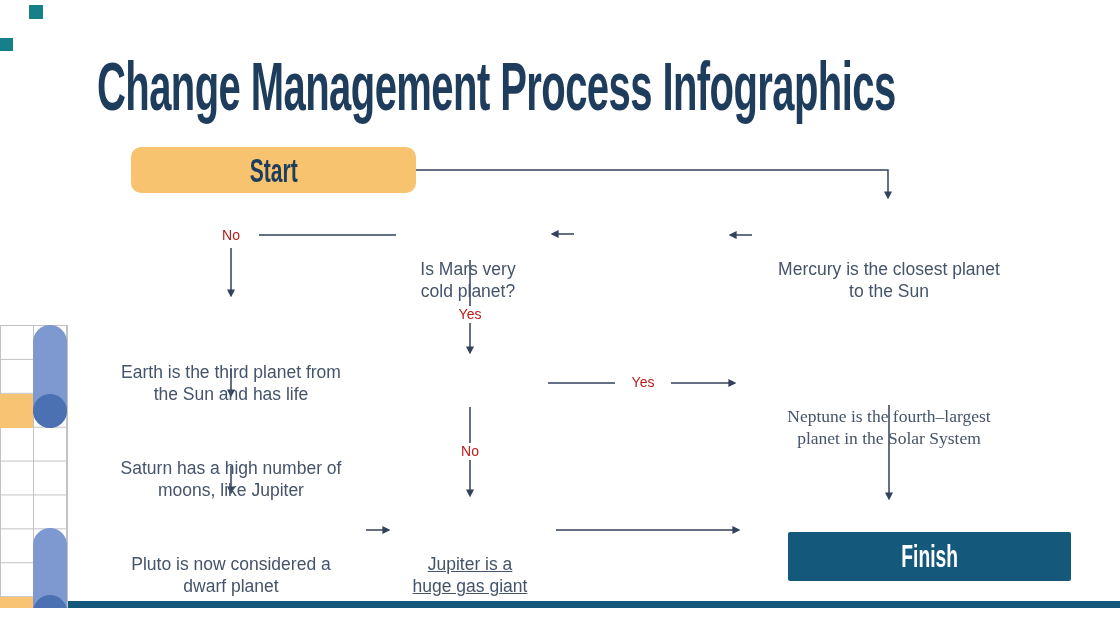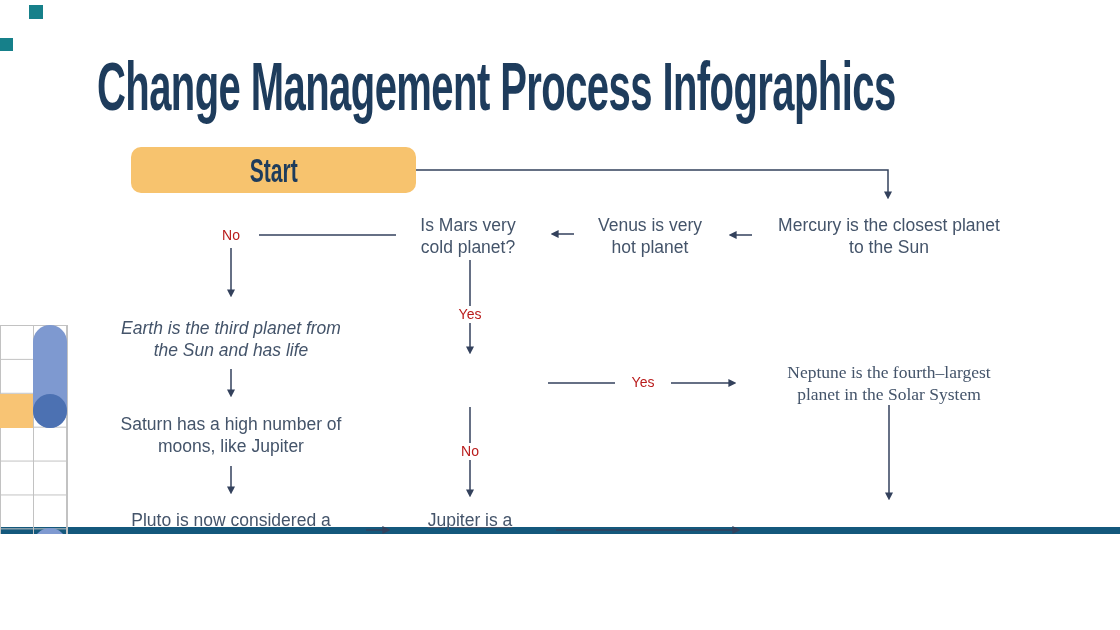--- a/index.html
+++ b/index.html
@@ -1,35 +1,35 @@
 <!DOCTYPE html>
 <html><head>
 <meta charset="utf-8">
 <style>
   html,body{margin:0;padding:0;background:#ffffff;}
-  .canvas{position:relative;width:1120px;height:534px;background:#ffffff;overflow:hidden;
+  .canvas{position:relative;width:1120px;height:608px;background:#ffffff;overflow:hidden;
           font-family:"Liberation Sans", sans-serif;}
   svg.connectors{position:absolute;left:0;top:0;z-index:1;}
   .slide-title{position:absolute;left:97px;top:52px;margin:0;font-size:69px;line-height:1;
                font-weight:700;color:#1E3C5C;letter-spacing:-1px;white-space:nowrap;
                transform:scaleX(0.58);transform-origin:left top;z-index:2;}
   .btn{position:absolute;display:flex;align-items:center;justify-content:center;z-index:3;margin-left:41px;}
   .btn span{font-weight:700;transform:scaleX(0.62);transform-origin:center center;white-space:nowrap;}
   .btn-start{left:90px;top:147px;width:285px;height:46px;background:#F7C36E;border-radius:10px;}
   .btn-start span{font-size:34px;color:#1E3C5C;}
   .btn-mercury{left:393px;top:359px;width:155px;height:48px;background:#4C71B2;border-radius:12px;}
   .btn-mercury span{font-size:32px;color:#ffffff;}
   .btn-finish{left:747px;top:532px;width:283px;height:49px;background:#14587C;border-radius:2px;}
   .btn-finish span{font-size:31px;color:#ffffff;}
   .node-text{position:absolute;width:280px;font-size:17.5px;line-height:22px;color:#44546A;
-             text-align:center;white-space:pre-line;z-index:2;}
+             text-align:center;white-space:pre-line;z-index:2;margin-top:44px;}
   .t-mclosest{left:749px;top:214px;}
   .t-venus{left:510px;top:214px;}
   .t-mars{left:328px;top:214px;}
-  .t-earth{left:91px;top:317px;font-style:italic;}
+  .t-earth{left:91px;top:317px;}
   .t-saturn{left:91px;top:413px;}
   .t-pluto{left:91px;top:509px;}
   .t-jupiter{left:330px;top:509px;text-decoration:underline;}
   .t-neptune{left:749px;top:361px;font-family:Liberation Serif, serif;}
   .edge-label{position:absolute;width:56px;font-size:14px;line-height:17px;color:#b91c1c;
               text-align:center;background:#ffffff;z-index:3;}
   .l-no1{left:203px;top:227px;}
   .l-yes1{left:442px;top:306px;}
   .l-yes2{left:615px;top:374px;}
   .l-no2{left:442px;top:443px;}
@@ -83,22 +83,20 @@
 
   <div class="btn btn-start">
     <span>Start</span>
   </div>
   <div class="btn btn-finish">
     <span>Finish</span>
   </div>
 
   <div class="node-text t-mclosest">Mercury is the closest planet
 to the Sun</div>
-  <div class="node-text t-venus">Venus is very
-hot planet</div>
   <div class="node-text t-mars">Is Mars very
 cold planet?</div>
   <div class="node-text t-earth">Earth is the third planet from
 the Sun and has life</div>
   <div class="node-text t-saturn">Saturn has a high number of
 moons, like Jupiter</div>
   <div class="node-text t-pluto">Pluto is now considered a
 dwarf planet</div>
   <div class="node-text t-jupiter">Jupiter is a
 huge gas giant</div>

